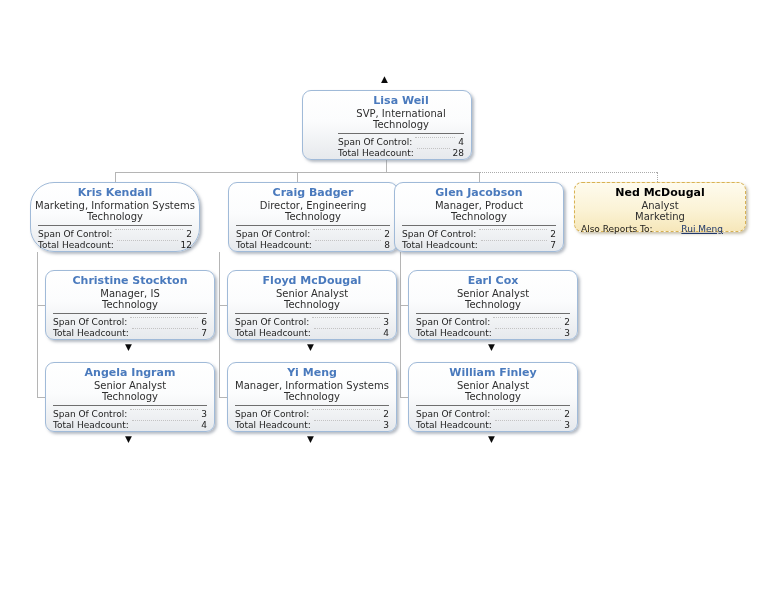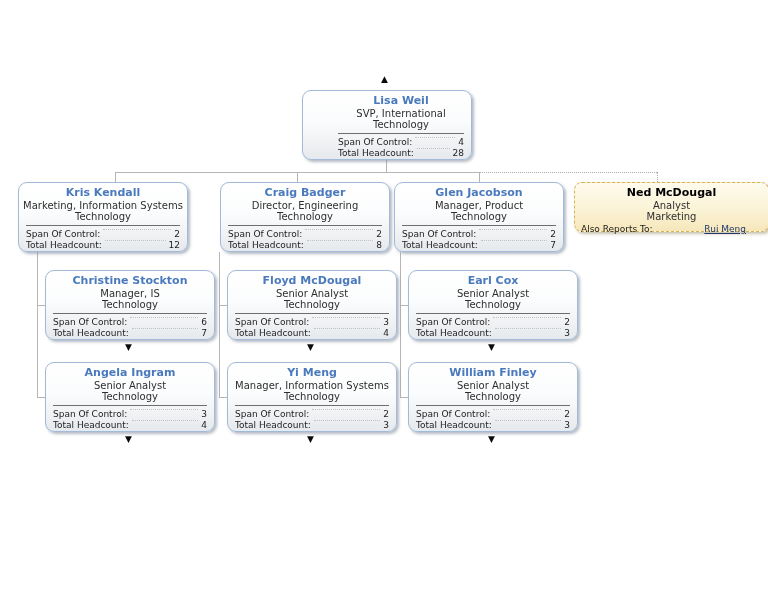--- a/index.html
+++ b/index.html
@@ -17,21 +17,21 @@
   }
   .node .name { text-align:center; font-size:11px; font-weight:bold; color:#4a7abd; line-height:14px; cursor:pointer; white-space:nowrap; }
   .node .sub  { text-align:center; font-size:10px; color:#2e2e2e; line-height:11px; white-space:nowrap; }
   .sep { border-top:1px solid #6e6e6e; margin:3px 7px 3px 7px; height:0; }
   .stat-row { display:flex; padding:0 7px; font-size:9px; color:#1d1d1d; line-height:11px; }
   .stat-label { white-space:nowrap; }
   .leader { flex:1; border-bottom:1px dotted #c3c3c3; margin:0 3px 2px 3px; height:0; }
   .stat-value { white-space:nowrap; }
   
   .node.dotted {
-    height:50px; width:195px;
+    height:50px; width:172px;
     border:1px dashed #d8b254; border-radius:8px;
     background:linear-gradient(180deg,#fefbee 0%,#fbf3d6 55%,#f6e7ba 100%);
     box-shadow:2px 2px 3px rgba(150,135,95,0.5);
   }
   .node.dotted .name { color:#000000; }
   .also-row { display:flex; justify-content:space-between; align-items:flex-end; padding:1px 22px 0 6px; font-size:9px; color:#1d1d1d; line-height:12px; }
   .also-link { color:#20386b; text-decoration:underline; cursor:pointer; white-space:nowrap; }
   
   .hline { position:absolute; height:1px; background:#b5b5b5; }
   .vline { position:absolute; width:1px; background:#b5b5b5; }
@@ -77,38 +77,38 @@
       <span class="leader"></span>
       <span class="stat-value">4</span>
     </div>
     <div class="stat-row">
       <span class="stat-label">Total Headcount:</span>
       <span class="leader"></span>
       <span class="stat-value">28</span>
     </div>
   </div>
 
-  <div class="node" style="left:18px; top:182px;">
+  <div class="node" style="left:30px; top:182px;border-radius:24px;">
     <div class="name">Kris Kendall</div>
     <div class="sub">Marketing, Information Systems</div>
     <div class="sub">Technology</div>
     <div class="sep"></div>
     <div class="stat-row">
       <span class="stat-label">Span Of Control:</span>
       <span class="leader"></span>
       <span class="stat-value">2</span>
     </div>
     <div class="stat-row">
       <span class="stat-label">Total Headcount:</span>
       <span class="leader"></span>
       <span class="stat-value">12</span>
     </div>
   </div>
 
-  <div class="node" style="left:220px; top:182px;">
+  <div class="node" style="left:228px; top:182px;">
     <div class="name">Craig Badger</div>
     <div class="sub">Director, Engineering</div>
     <div class="sub">Technology</div>
     <div class="sep"></div>
     <div class="stat-row">
       <span class="stat-label">Span Of Control:</span>
       <span class="leader"></span>
       <span class="stat-value">2</span>
     </div>
     <div class="stat-row">

